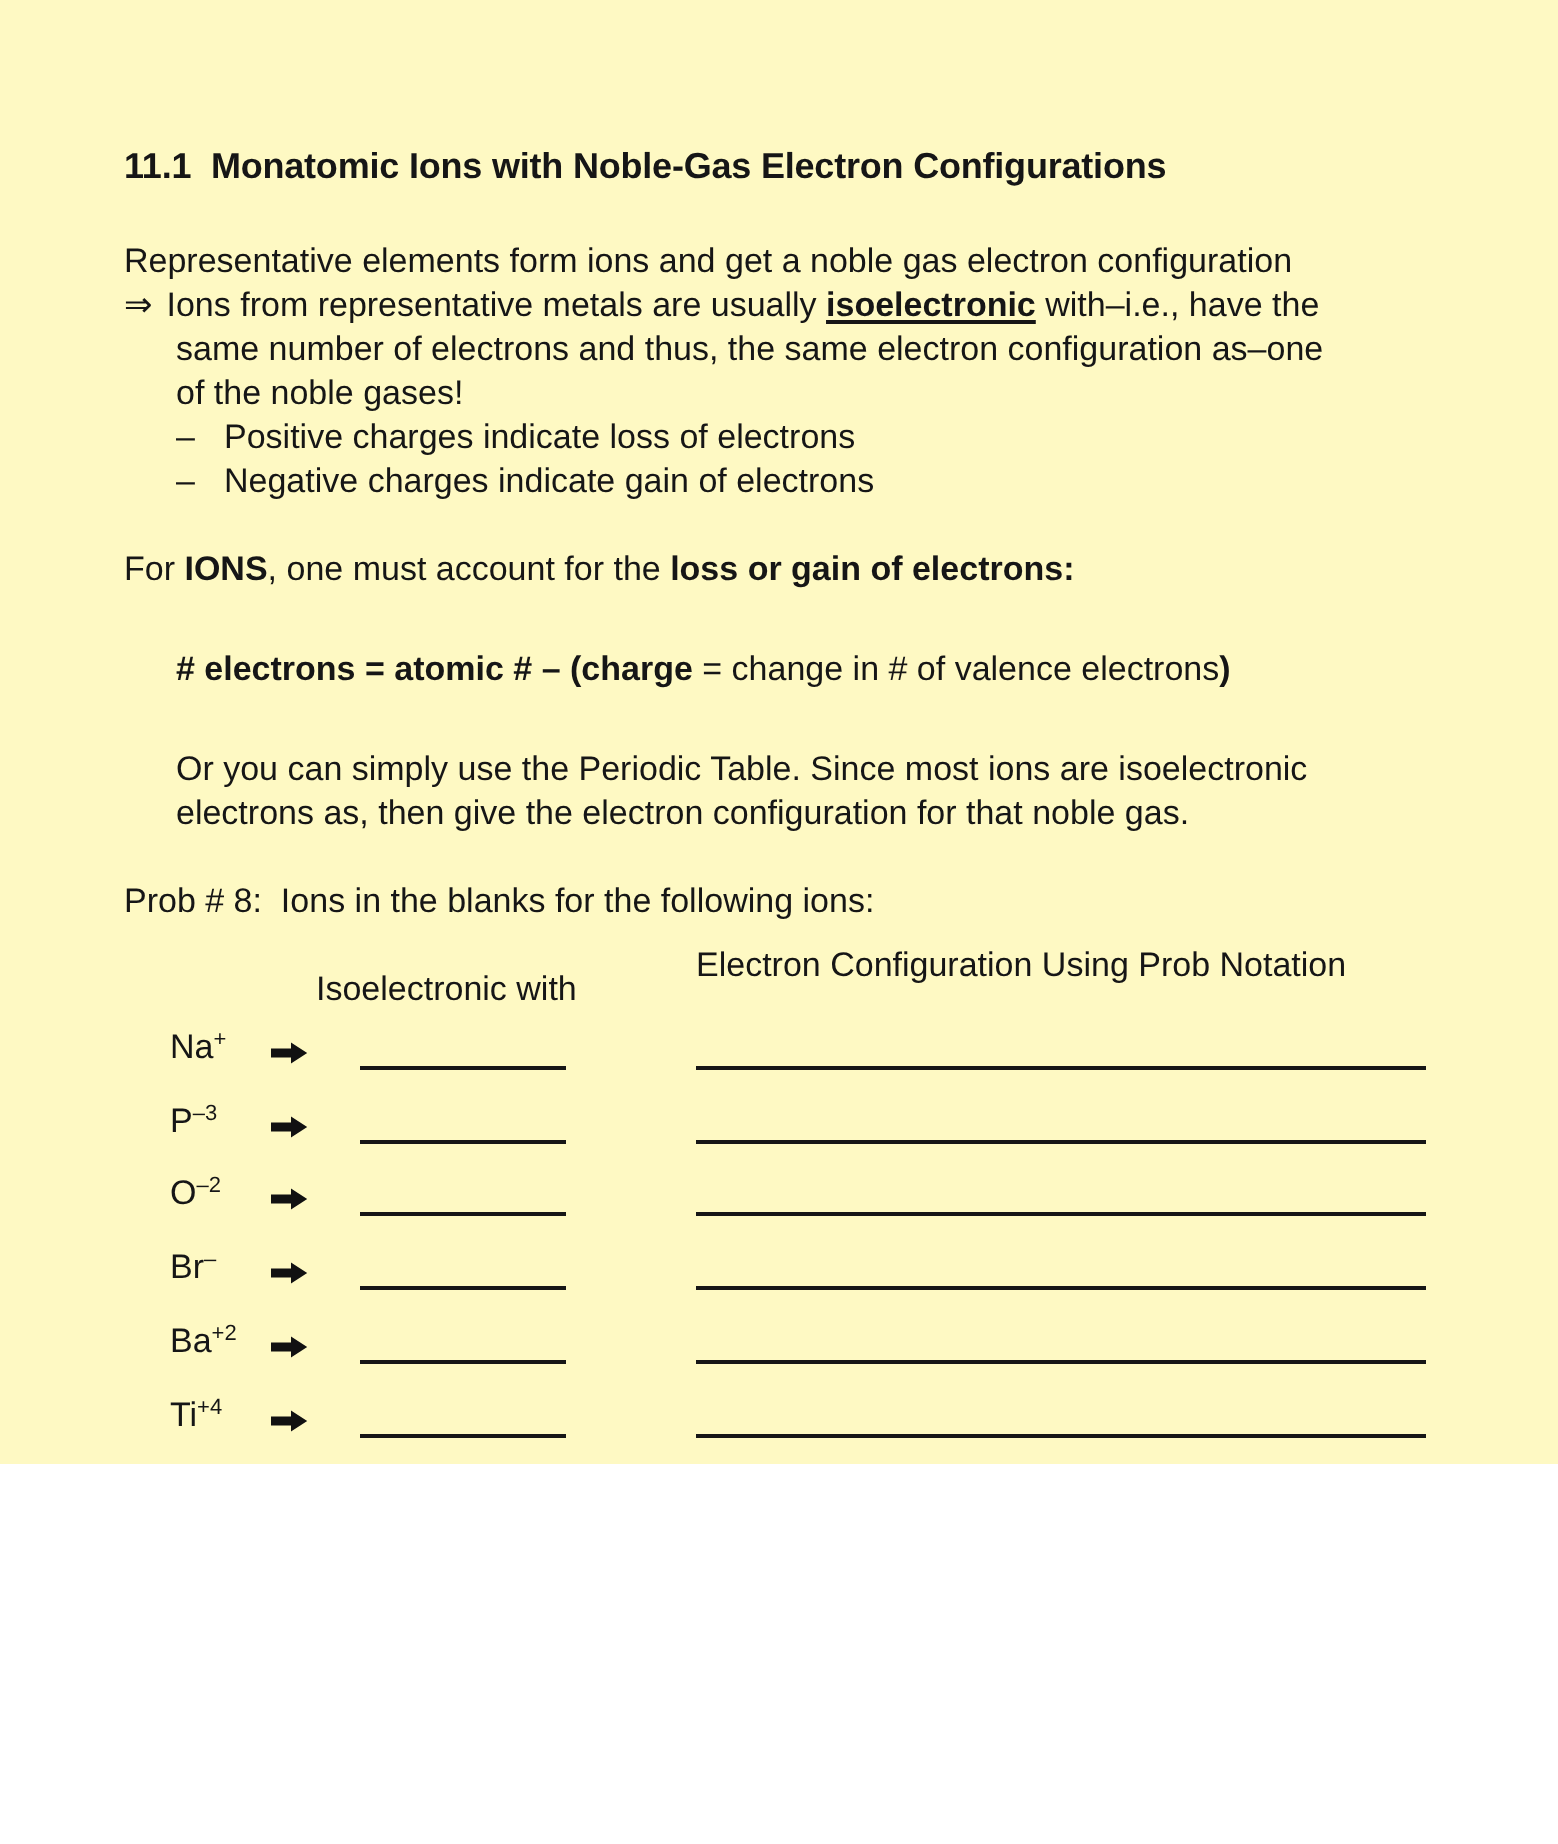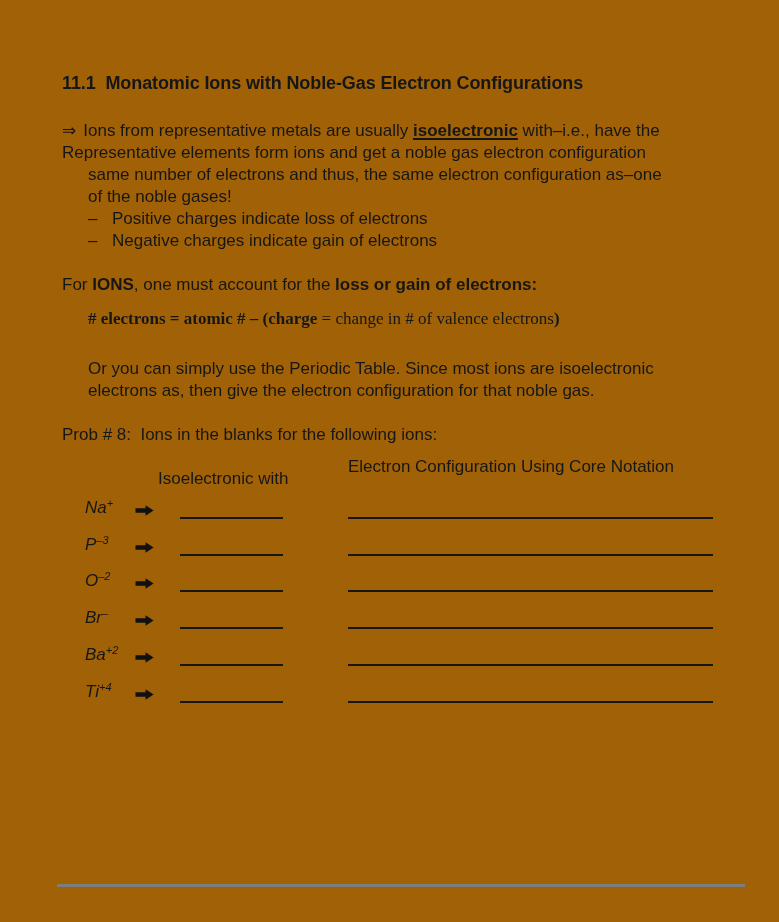--- a/index.html
+++ b/index.html
@@ -1,63 +1,63 @@
 <!DOCTYPE html>
 <html><head>
 <meta charset="utf-8">
 <style>
   * { margin:0; padding:0; box-sizing:border-box; }
   html,body { background:#ffffff; }
   body { font-family:"Liberation Sans","DejaVu Sans",sans-serif; color:#161616; }
   .page {
     position:relative;
-    width:779px; height:922px;
-    background:#a16207;
+    width:779px; height:732px;
+    background:#fef9c3;
     overflow:hidden;
   }
   .content { padding:72px 40px 0 62px; font-size:17px; line-height:22px; }
   .line { white-space:pre-wrap; }
   .bold { font-weight:bold; }
   .title { font-size:18px; line-height:22px; font-weight:bold; white-space:pre-wrap; letter-spacing:-0.1px; }
   .intro { margin-top:26px; }
   .implies { display:inline-block; margin-right:7px; }
   .emph-term { font-weight:bold; text-decoration:underline; text-decoration-thickness:1.5px; text-underline-offset:2px; }
   .indent1 { margin-left:26px; }
   .indent2 { }
   .subheading { margin-top:36px; }
   .bullet { display:flex; }
   .bullet .dash { display:inline-block; width:24px; flex:0 0 24px; }
   .ions-line { margin-top:22px; }
-  .formula { margin-top:12px;font-family:Liberation Serif, serif; }
+  .formula { margin-top:28px; }
   .para { margin-top:28px; }
   .prompt { margin-top:22px; white-space:pre-wrap; }
   .table-headers { position:relative; margin-top:10px; height:22px; }
   .table-headers .col1 { position:absolute; left:96px; top:0;margin-top:12px; }
   .table-headers .col2 { position:absolute; left:286px; top:0; }
   .ion-table { margin-top:4px; }
   .ion-row { display:flex; align-items:flex-end; height:36.8px; }
-  .ion-label { flex:0 0 50px; margin-left:23px;font-style:italic; }
+  .ion-label { flex:0 0 50px; margin-left:23px; }
   .ion-label sup { font-size:11px; vertical-align:6px; }
   .row-arrow { flex:0 0 19px; display:flex; margin-bottom:3px; }
   .blank { align-self:flex-end; height:0; border-bottom:2px solid #161616; }
   .blank.short { margin-left:26px; width:103px; }
   .blank.long  { margin-left:65px; width:365px; }
   .divider { position:absolute; left:57px; top:884px; width:688px; height:3px; background:#7d7d7d; }
 </style>
 </head>
 <body>
 
 <div class="page">
   <div class="content">
 
     <h1 class="title">11.1  Monatomic Ions with Noble-Gas Electron Configurations</h1>
 
     <div class="intro">
+      <div class="line">Representative elements form ions and get a noble gas electron configuration</div>
       <div class="line"><span class="implies">⇒</span><span>Ions from representative metals are usually </span><span class="emph-term">isoelectronic</span><span> with–i.e., have the</span></div>
-      <div class="line">Representative elements form ions and get a noble gas electron configuration</div>
       <div class="line indent1">same number of electrons and thus, the same electron configuration as–one</div>
       <div class="line indent1">of the noble gases!</div>
     </div>
 
     <div>
       <div class="bullet indent1">
           <span class="dash">–</span>
           <span class="line">Positive charges indicate loss of electrons</span>
         </div>
       <div class="bullet indent1">
@@ -72,21 +72,21 @@
       <div class="para indent1">
         <div class="line">Or you can simply use the Periodic Table. Since most ions are isoelectronic</div>
         <div class="line">electrons as, then give the electron configuration for that noble gas.</div>
       </div>
     </div>
 
     <div class="prompt">Prob # 8:  Ions in the blanks for the following ions:</div>
 
     <div class="table-headers">
       <span class="col1">Isoelectronic with</span>
-      <span class="col2">Electron Configuration Using Core Notation</span>
+      <span class="col2">Electron Configuration Using Prob Notation</span>
     </div>
 
     <div class="ion-table">
 
       <div class="ion-row">
         <span class="ion-label"><span>Na</span><sup>+</sup></span>
         <span class="row-arrow">
             <svg width="19" height="11" viewBox="0 0 19 11">
               <path d="M0.5 3.2 H10.5 V0.3 L18.6 5.5 L10.5 10.7 V7.8 H0.5 Z" fill="#111"></path>
             </svg>

